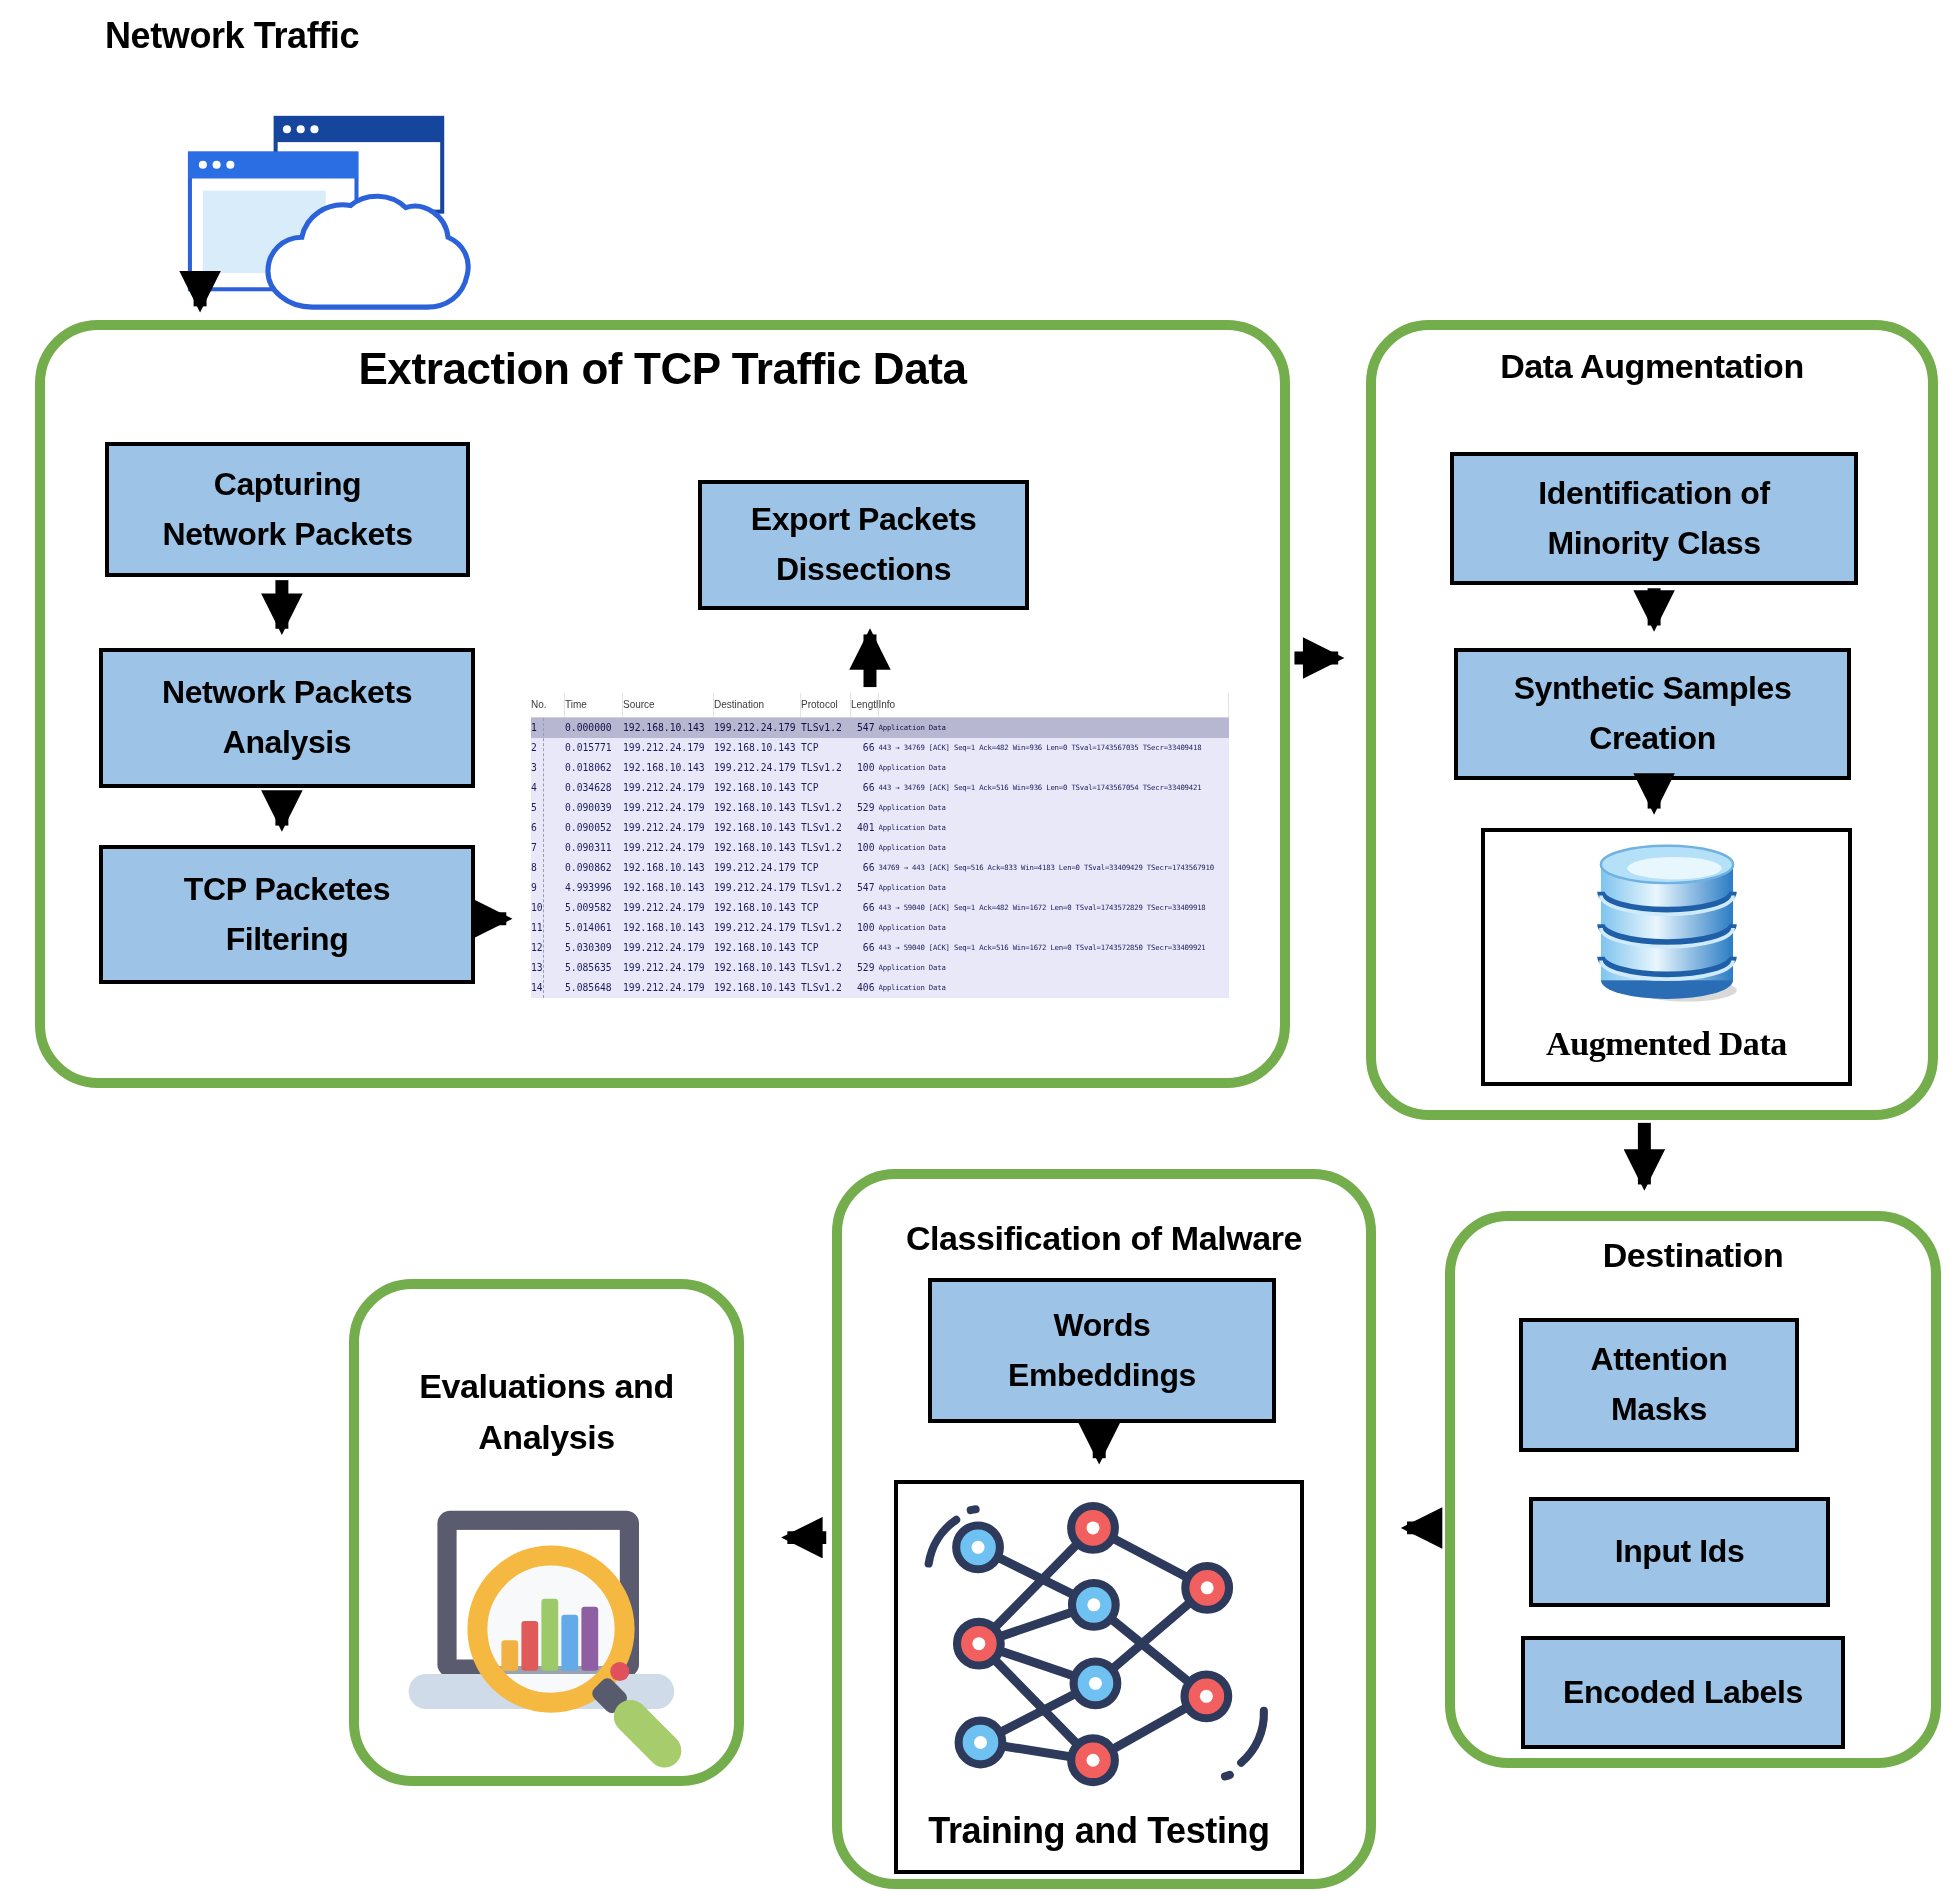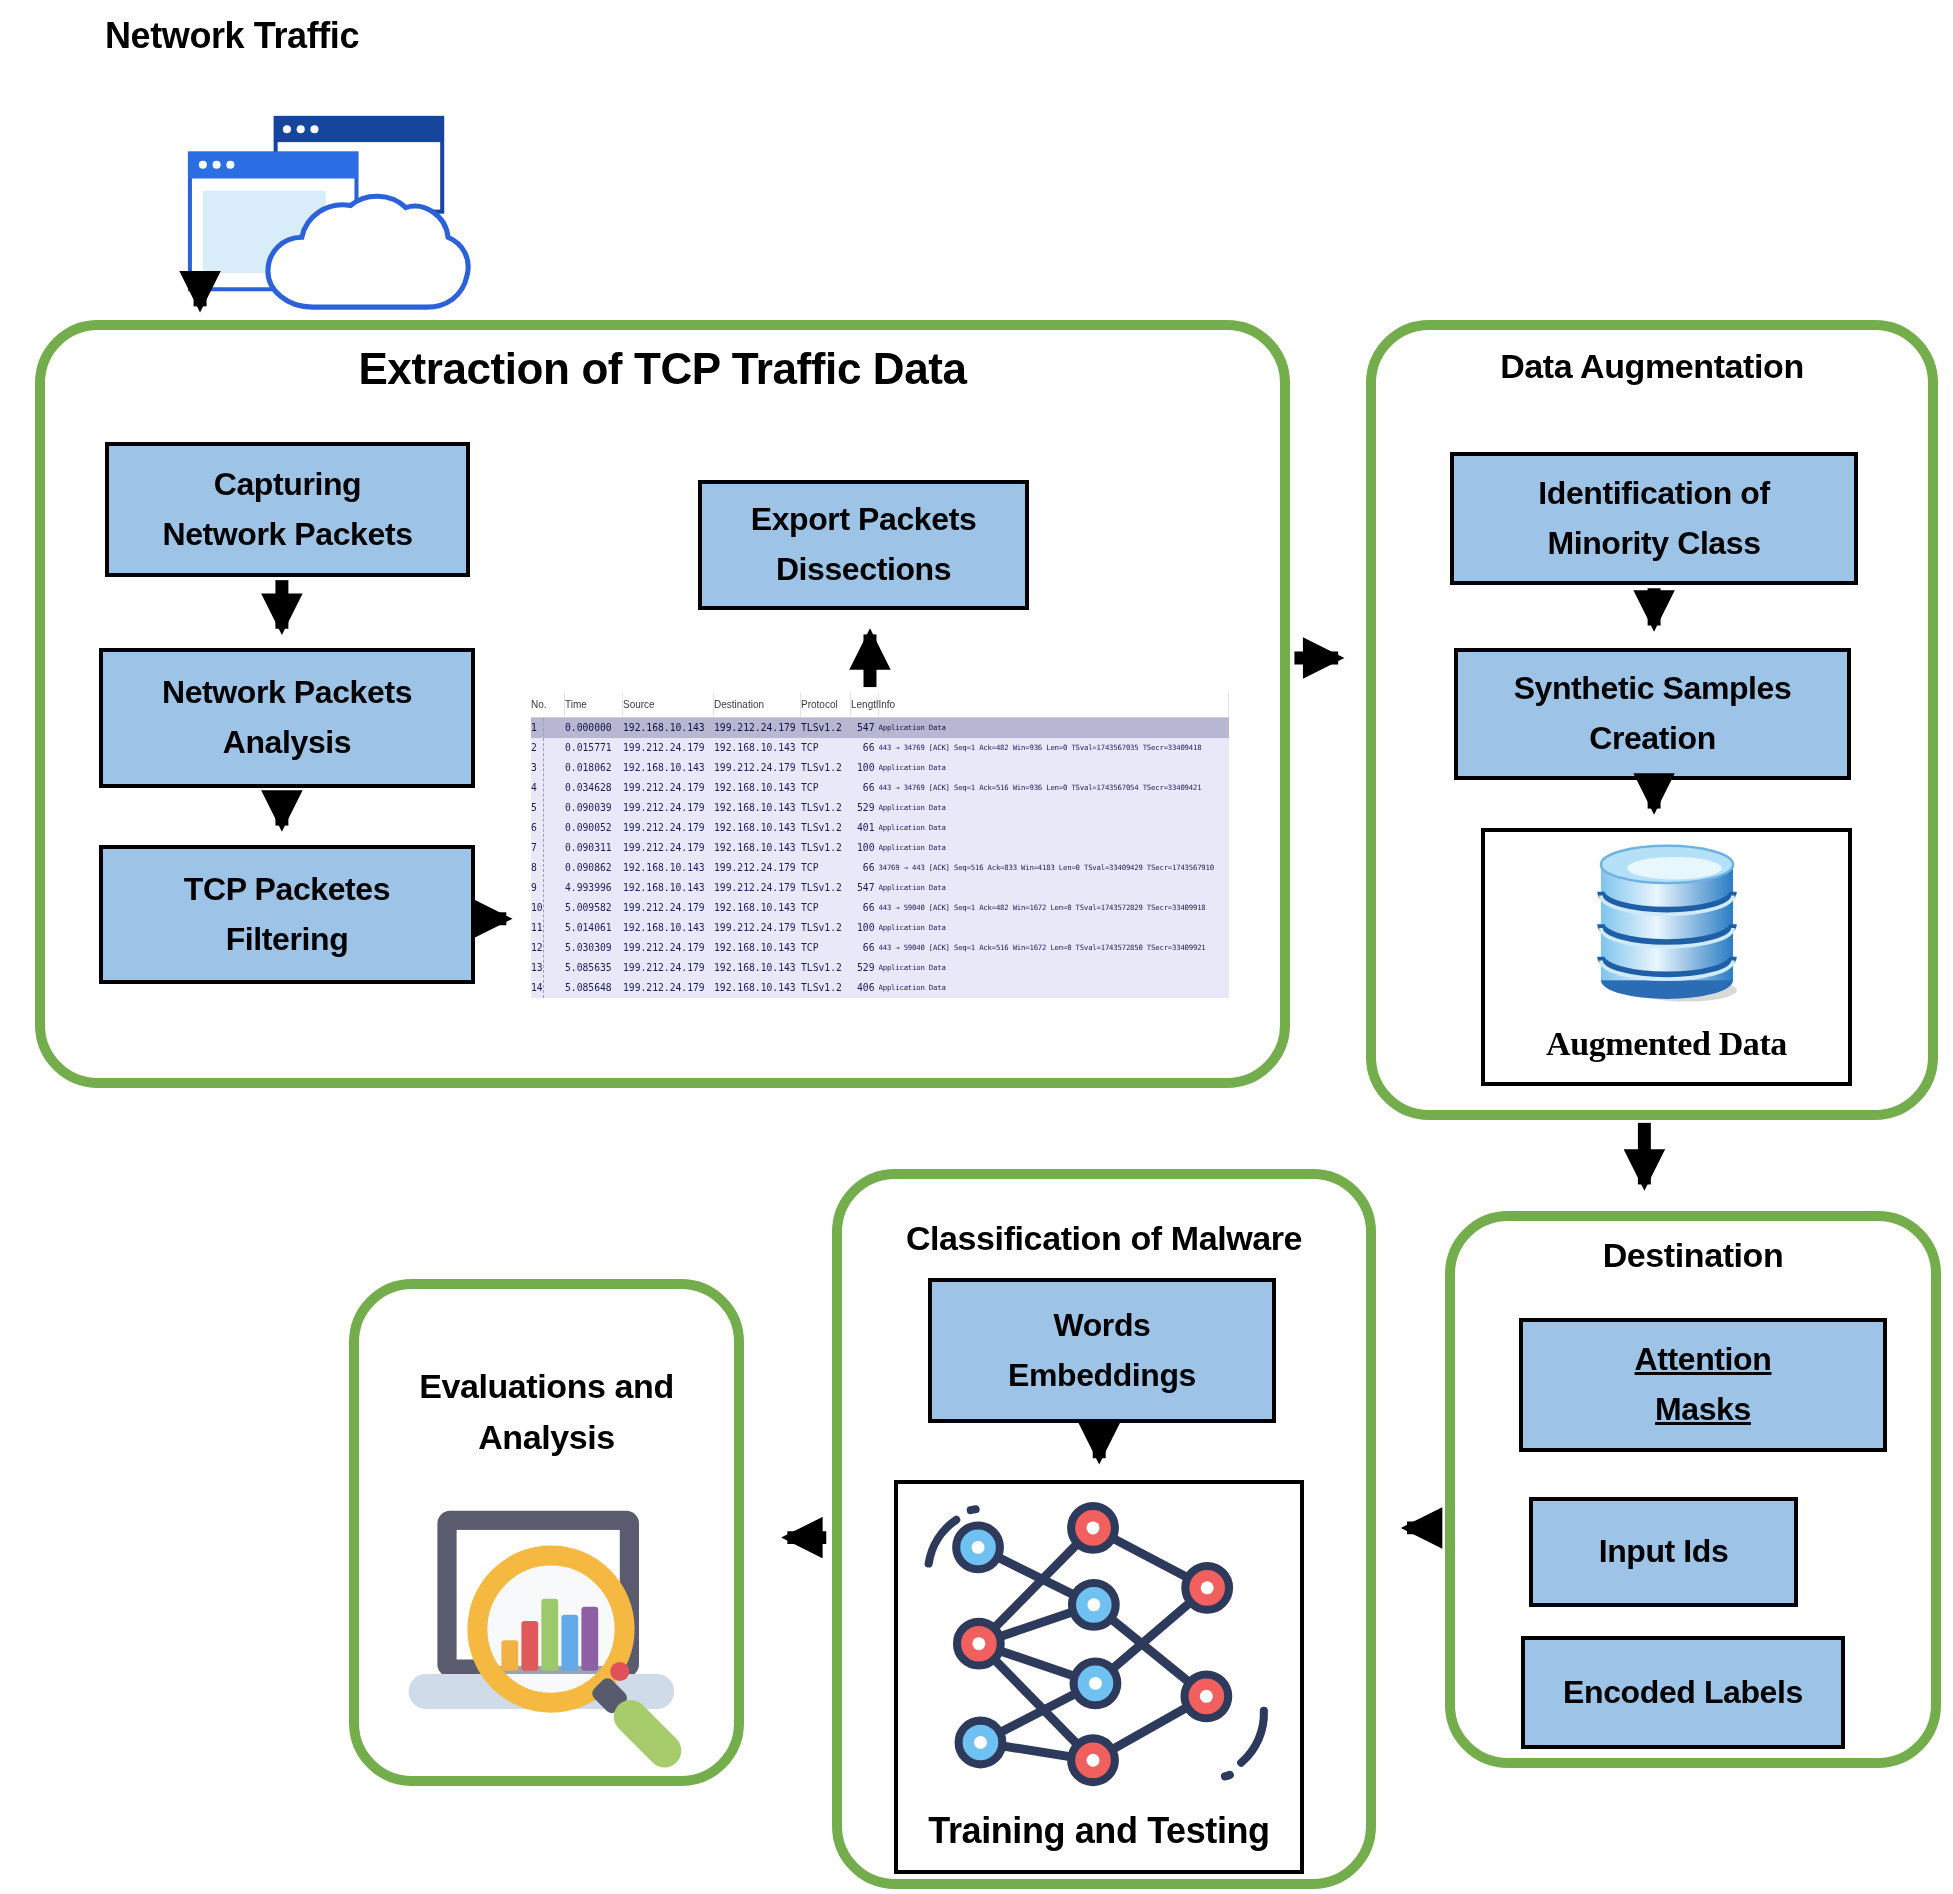--- a/index.html
+++ b/index.html
@@ -246,23 +246,23 @@
       <path d="M7,95 a53,15 0 0 0 106,0" fill="none" stroke="#cfeafa" stroke-width="3"></path>
       <ellipse cx="60" cy="18" rx="53" ry="15" fill="#b5e1f8" stroke="#6fb1e0" stroke-width="2"></ellipse>
       <ellipse cx="66" cy="21" rx="38" ry="9" fill="#e8f6fe"></ellipse>
     </svg>
     <div class="wbox-label" style="margin-top:21px;font-size:34px;">Augmented Data</div>
   </div>
 
   <div class="section" style="left:1445px;top:1211px;width:496px;height:557px;"></div>
   <div class="section-title" style="left:1445px;top:1236px;width:496px;">Destination</div>
 
-  <div class="pbox" style="left:1519px;top:1318px;width:368px;height:134px;text-decoration:underline;">Attention
+  <div class="pbox" style="left:1519px;top:1318px;width:280px;height:134px;">Attention
 Masks</div>
-  <div class="pbox" style="left:1529px;top:1497px;width:269px;height:110px;">Input Ids</div>
+  <div class="pbox" style="left:1529px;top:1497px;width:301px;height:110px;">Input Ids</div>
   <div class="pbox" style="left:1521px;top:1636px;width:324px;height:113px;">Encoded Labels</div>
 
   <div class="section" style="left:832px;top:1169px;width:544px;height:720px;"></div>
   <div class="section-title" style="left:832px;top:1219px;width:544px;">Classification of Malware</div>
 
   <div class="pbox" style="left:928px;top:1278px;width:348px;height:145px;">Words
 Embeddings</div>
 
   <div class="wbox" style="left:894px;top:1480px;width:410px;height:394px;">
     <svg width="365" height="285" viewBox="0 0 450 352" style="margin-top:18px;">

